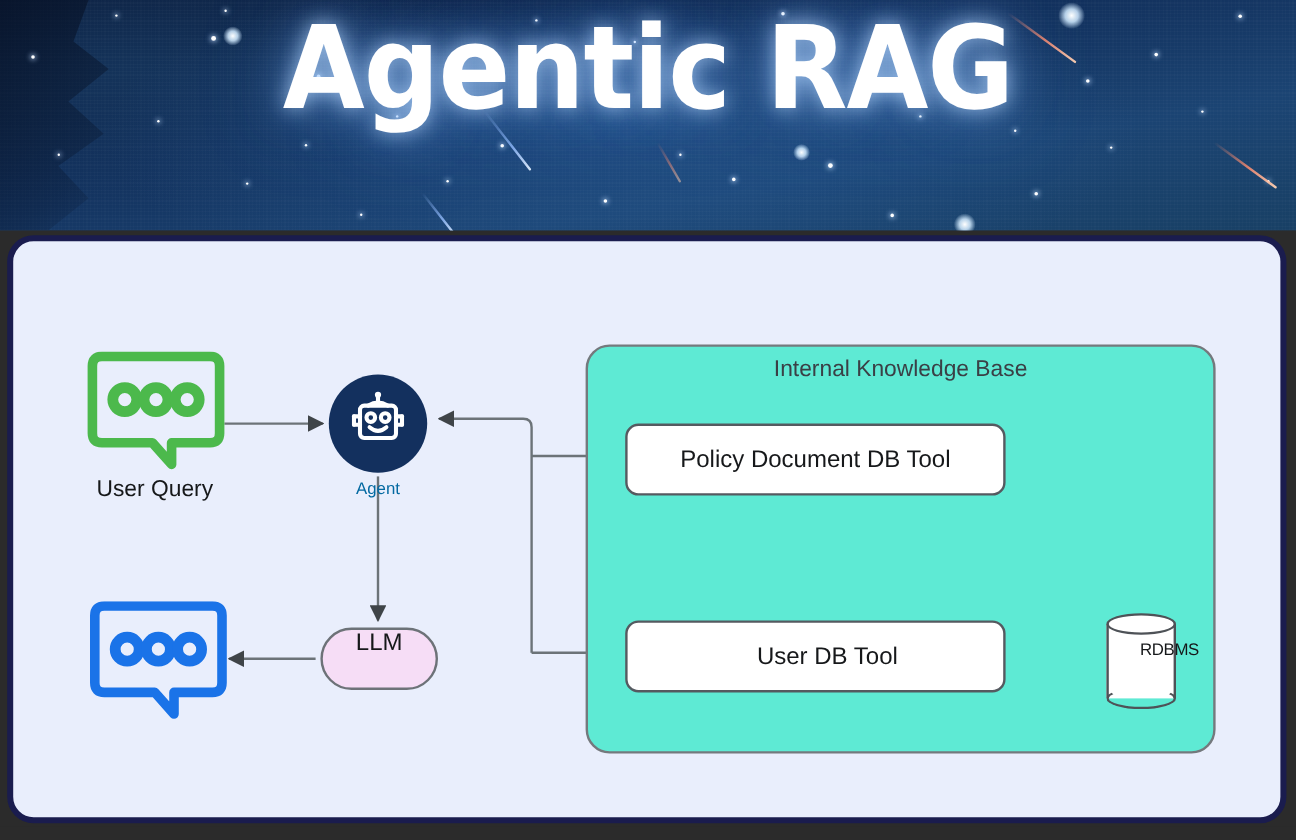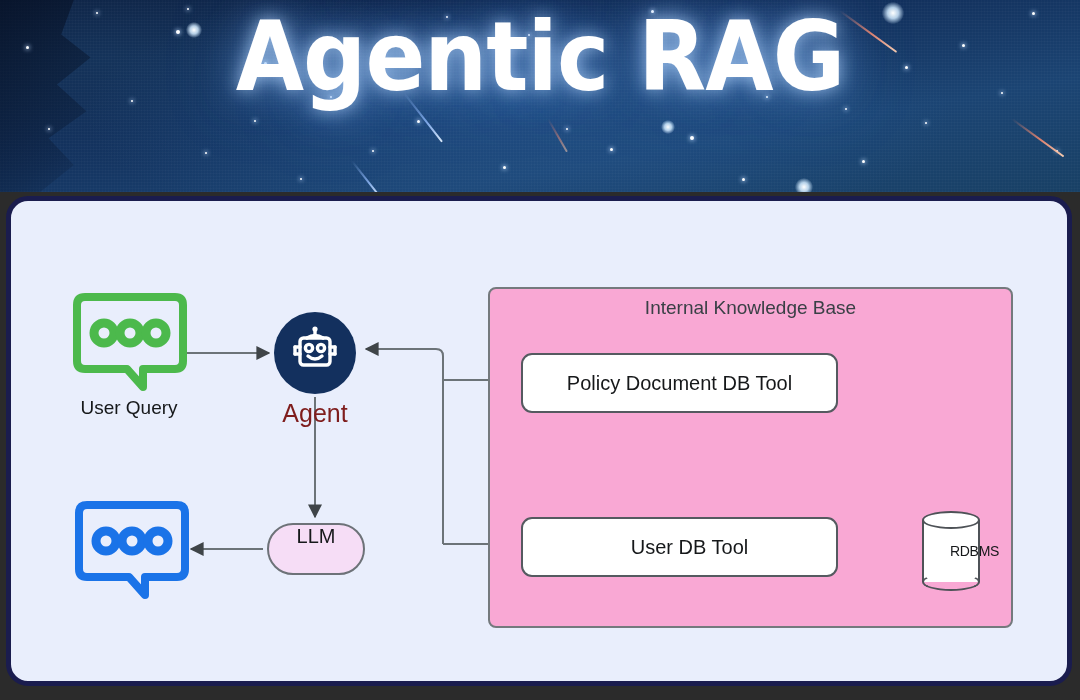--- a/index.html
+++ b/index.html
@@ -98,23 +98,23 @@
 
   
   .canvas { position: absolute; inset: 0; }
   svg.wires { position: absolute; left: 0; top: 0; width: 1066px; height: 490px; overflow: visible; }
 
   
   .kb-panel {
     position: absolute;
     left: 477px; top: 86px;
     width: 525px; height: 341px;
-    background: #f9a8d4;
+    background: #5eead4;
     border: 2px solid #74797d;
-    border-radius: 8px;
+    border-radius: 20px;
     box-sizing: border-box;
   }
   .kb-title {
     position: absolute;
     left: 0; right: 0; top: 8px;
     text-align: center;
     font-size: 19px;
     color: #3a4046;
     font-family: "Liberation Sans", sans-serif;
   }
@@ -162,37 +162,37 @@
     left: 0; right: 0; top: 20px;
     text-align: center;
     font-size: 15px;
     line-height: 18px;
     color: #16181a;
     z-index: 3;
     white-space: pre-line;
   }
   .cyl.vector { left: 911px; top: 146px; }
   .cyl.rdbms  { left: 911px; top: 310px; }
-  .cyl.rdbms .cyl-label { font-size: 14px; top: 31px; letter-spacing: -0.3px; margin-left: 28px; }
+  .cyl.rdbms .cyl-label { font-size: 14px; top: 21px; letter-spacing: -0.3px; margin-left: 28px; }
 
   
   .agent-circle {
     position: absolute;
     left: 263px; top: 111px;
     width: 82px; height: 82px;
     border-radius: 50%;
     background: #13305e;
   }
   .agent-label {
     position: absolute;
     left: 253px; top: 198px;
     width: 102px;
     text-align: center;
-    font-size: 25px;
-    color: #7f1d1d;
+    font-size: 14px;
+    color: #0369a1;
   }
 
   
   .llm-pill {
     position: absolute;
     left: 256px; top: 322px;
     width: 98px; height: 52px;
     background: #f6ddf6;
     border: 2px solid #6d7278;
     border-radius: 26px;

